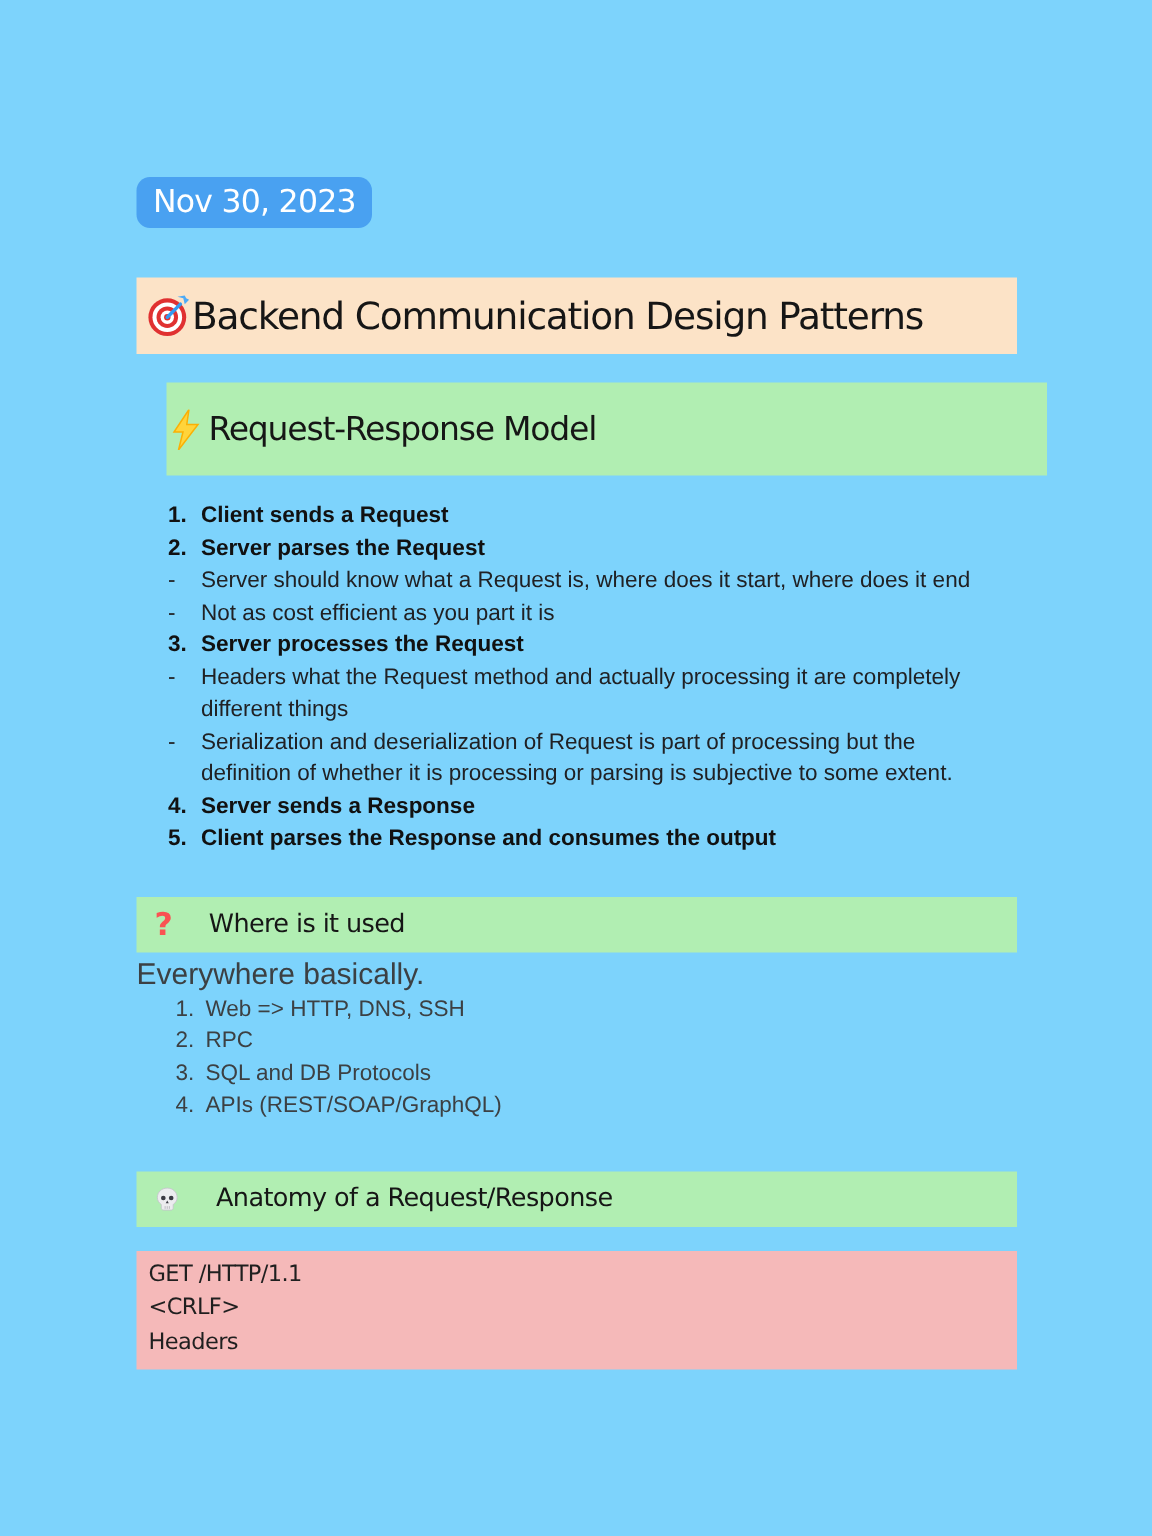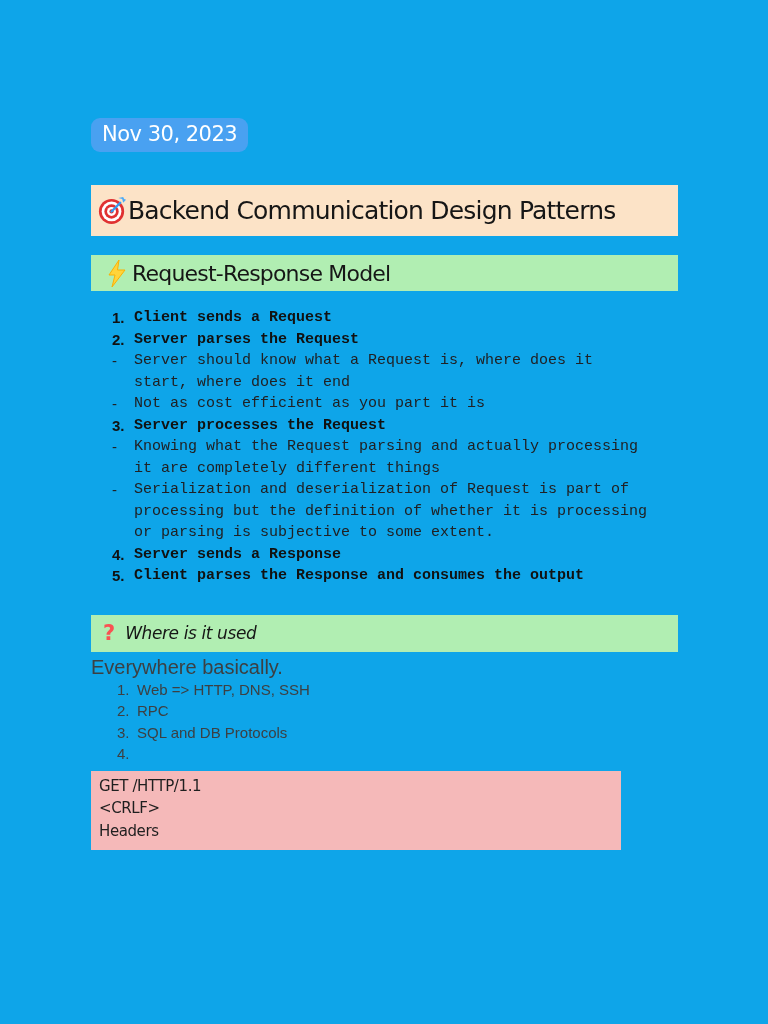--- a/index.html
+++ b/index.html
@@ -6,21 +6,21 @@
   html, body { background: #ffffff; }
   body {
     width: 768px; height: 1024px;
     font-family: "Liberation Sans", sans-serif;
     color: #202124;
     overflow: hidden;
   }
   .page {
     position: relative;
     width: 768px; height: 1024px;
-    background: #0ea5e9;
+    background: #7dd3fc;
     padding: 118px 90px 0 91px;
   }
   .content { width: 587px; }
 
   
   .date-badge {
     display: inline-block;
     background: #49a1f1;
     color: #ffffff;
     font-family: "DejaVu Sans", sans-serif;
@@ -47,80 +47,80 @@
   }
   .title-banner .heading {
     font-family: "DejaVu Sans", sans-serif;
     font-size: 25px;
     letter-spacing: -0.8px;
     color: #161616;
     white-space: nowrap;
   }
   .section-banner {
     margin-top: 19px;
-    height: 36px;
+    height: 62px;
     background: #b1eeb2;
-    padding-left: 16px;
+    padding-left: 3px;
+    margin-left: 20px;
   }
   .section-banner .heading {
     font-family: "DejaVu Sans", sans-serif;
     font-size: 22px;
     letter-spacing: -0.8px;
     color: #161616;
     margin-left: 5px;
     white-space: nowrap;
   }
   .sub-banner {
     height: 37px;
     background: #b1eeb2;
     padding-left: 12px;
   }
   .sub-banner .heading {
     font-family: "DejaVu Sans", sans-serif;
     font-size: 17px;
     letter-spacing: -0.4px;
     color: #161616;
-    margin-left: 10px;
+    margin-left: 24px;
     white-space: nowrap;
-    font-style: italic;
   }
   .q-mark {
     font-family: "DejaVu Sans", sans-serif;
     font-weight: bold;
     font-size: 21px;
     color: #fa5252;
     line-height: 1;
   }
 
   
   .steps { margin-top: 16px; width: 566px; }
   .step-row { display: flex; line-height: 21.5px; font-size: 15px; }
   .step-row .marker { flex: 0 0 22px; margin-left: 21px; }
-  .step-row .txt { flex: 1 1 auto; max-width: 516px; font-family: Liberation Mono, monospace; }
+  .step-row .txt { flex: 1 1 auto; max-width: 516px; }
   .step-row.b { font-weight: bold; color: #111111; }
 
   
   .where-banner { margin-top: 28px; }
   .intro { margin-top: 5px; font-size: 20px; line-height: 21px; color: #3c4043; }
   .usage { margin-top: 1px; }
   .usage-row { display: flex; line-height: 21.6px; font-size: 15px; color: #3c4043; }
   .usage-row .marker { flex: 0 0 20px; margin-left: 26px; }
 
   
   .anatomy-banner { margin-top: 33px; }
   .para {
     margin-top: 22px;
     width: 587px;
     font-size: 15px;
     line-height: 23px;
     color: #3c4043;
   }
   .code-block {
-    margin-top: 6px;
-    width: 530px;
+    margin-top: 16px;
+    width: 587px;
     background: #f5b9b9;
     padding: 4px 8px 8px 8px;
     font-family: "DejaVu Sans", sans-serif;
     font-size: 15px;
     letter-spacing: -0.4px;
     line-height: 22.5px;
     color: #1f1f1f;
   }
 </style>
 </head>
@@ -171,21 +171,21 @@
       <div class="step-row">
         <span class="marker">-</span>
         <span class="txt">Not as cost efficient as you part it is</span>
       </div>
       <div class="step-row b">
         <span class="marker">3.</span>
         <span class="txt">Server processes the Request</span>
       </div>
       <div class="step-row">
         <span class="marker">-</span>
-        <span class="txt">Knowing what the Request parsing and actually processing it are completely different things</span>
+        <span class="txt">Headers what the Request method and actually processing it are completely different things</span>
       </div>
       <div class="step-row">
         <span class="marker">-</span>
         <span class="txt">Serialization and deserialization of Request is part of processing but the definition of whether it is processing or parsing is subjective to some extent.</span>
       </div>
       <div class="step-row b">
         <span class="marker">4.</span>
         <span class="txt">Server sends a Response</span>
       </div>
       <div class="step-row b">
@@ -209,23 +209,36 @@
       <div class="usage-row">
         <span class="marker">2.</span>
         <span class="txt">RPC</span>
       </div>
       <div class="usage-row">
         <span class="marker">3.</span>
         <span class="txt">SQL and DB Protocols</span>
       </div>
       <div class="usage-row">
         <span class="marker">4.</span>
-      </div>
-    </div>
-
+        <span class="txt">APIs (REST/SOAP/GraphQL)</span>
+      </div>
+    </div>
+
+    <div class="banner sub-banner anatomy-banner">
+      <span class="icon">
+        <svg width="17" height="17" viewBox="0 0 24 24">
+          <path d="M12 1.5c-5.2 0-9.3 3.7-9.3 8.8 0 2.9 1.5 5.2 3.7 6.6v3.3c0 1.1.9 2 2 2h7.2c1.1 0 2-.9 2-2v-3.3c2.2-1.4 3.7-3.7 3.7-6.6 0-5.1-4.1-8.8-9.3-8.8z" fill="#ececef" stroke="#c4c4cb" stroke-width="0.8"></path>
+          <circle cx="8.3" cy="10.8" r="2.2" fill="#3b3b44"></circle>
+          <circle cx="15.7" cy="10.8" r="2.2" fill="#3b3b44"></circle>
+          <path d="M12 13.2l1.4 2.6h-2.8z" fill="#3b3b44"></path>
+          <path d="M10 18.5v2.5 M12 18.5v2.5 M14 18.5v2.5" stroke="#b9b9c0" stroke-width="0.9"></path>
+        </svg>
+      </span>
+      <span class="heading">Anatomy of a Request/Response</span>
+    </div>
 
 
     <div class="code-block">
       <div>GET /HTTP/1.1</div>
       <div>&lt;CRLF&gt;</div>
       <div>Headers</div>
     </div>
 
   </div>
 </div>

